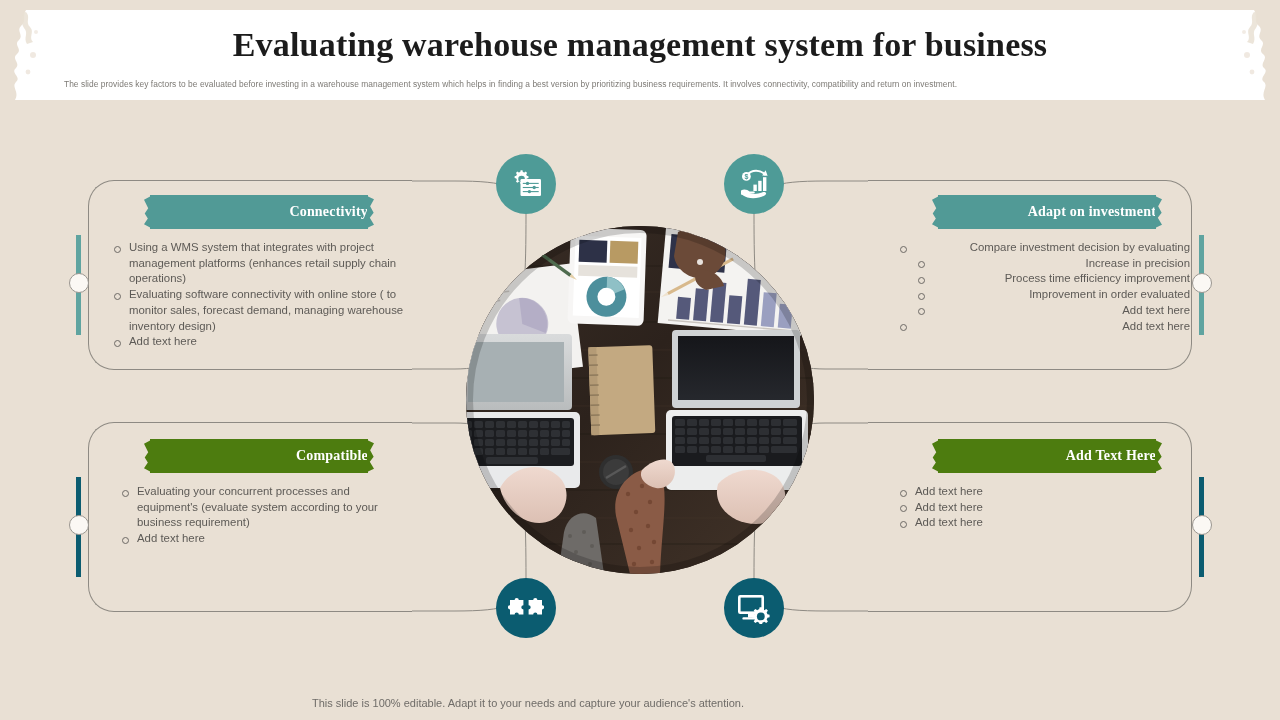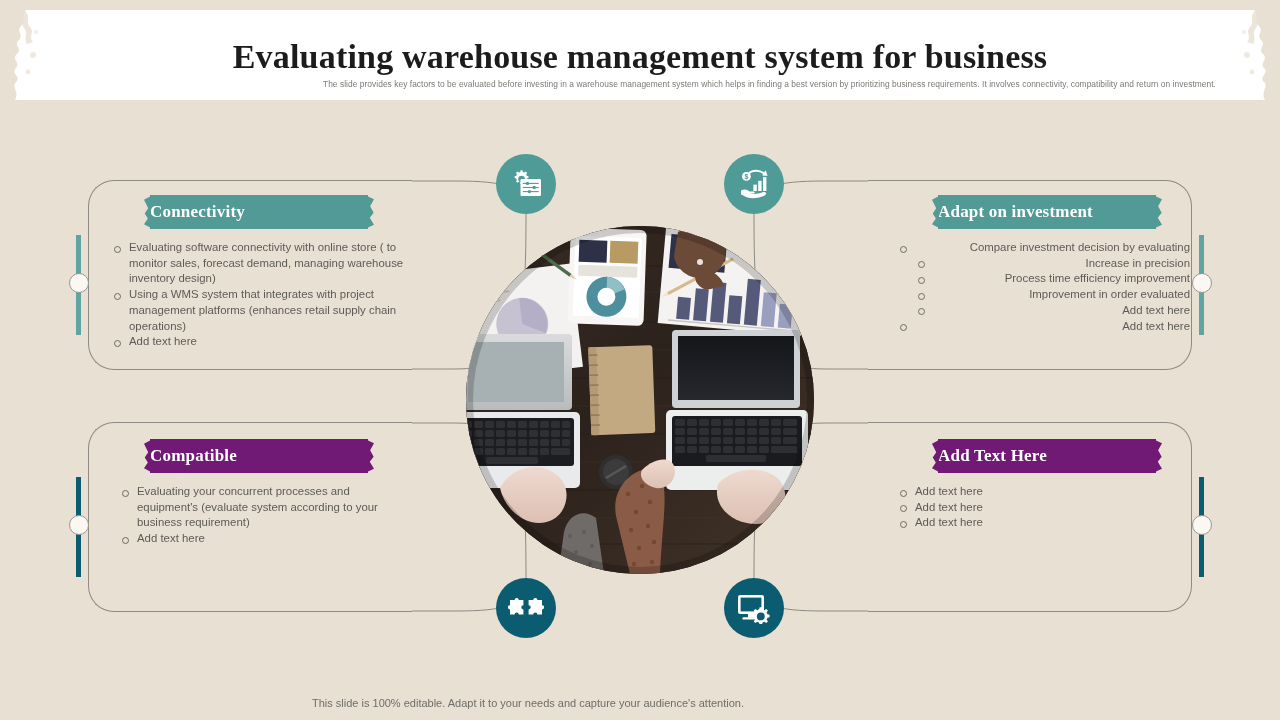--- a/index.html
+++ b/index.html
@@ -38,27 +38,26 @@
     left: 0; top: 26px;
     width: 1280px;
     text-align: center;
     font-family: "Liberation Serif", serif;
     font-size: 34px;
     font-weight: 700;
     color: #1c1c1c;
     letter-spacing: .2px;
     z-index: 8;
     white-space: nowrap;
-    margin-top: 12px;
   }
   .page-subtitle {
     position: absolute;
     left: 64px; top: 79px;
     width: 1152px;
-    text-align: right;
+    text-align: left;
     font-size: 8.4px;
     color: #7d7a75;
     letter-spacing: .05px;
     z-index: 8;
     white-space: nowrap;
   }
 
   
   .card-outline {
     position: absolute;
@@ -74,44 +73,44 @@
   .card-br { left: 868px; top: 422px; width: 324px; height: 190px;
              border-radius: 0 26px 26px 0; border-left: none; }
 
   
   #arcs { position: absolute; left: 0; top: 0; width: 1280px; height: 720px; z-index: 1; }
 
   
   .banner {
     position: absolute;
     width: 218px; height: 34px;
-    display: flex; align-items: center; justify-content: flex-start;
+    display: flex; align-items: center; justify-content: flex-end;
     color: #ffffff;
     font-family: "Liberation Serif", serif;
     font-weight: 700;
-    font-size: 17px;
+    font-size: 14px;
     letter-spacing: .2px;
     z-index: 4;
     white-space: nowrap;
     box-shadow: 0 0 0 0 transparent;
   }
   .banner::before, .banner::after {
     content: "";
     position: absolute;
     top: 1px;
     width: 7px; height: 32px;
     background: inherit;
   }
   .banner::before { left: -6px;
     clip-path: polygon(0 12%, 100% 0, 100% 100%, 0 88%, 55% 70%, 10% 55%, 60% 38%); }
   .banner::after { right: -6px;
     clip-path: polygon(0 0, 100% 10%, 45% 32%, 95% 52%, 40% 68%, 100% 90%, 0 100%); }
 
   .banner-teal  { background: #519a96; }
-  .banner-dark  { background: #701a75; }
+  .banner-dark  { background: #4d7c0f; }
 
   .banner-tl { left: 150px; top: 195px; }
   .banner-tr { left: 938px; top: 195px; }
   .banner-bl { left: 150px; top: 439px; }
   .banner-br { left: 938px; top: 439px; }
 
   
   .bullets {
     position: absolute;
     z-index: 4;
@@ -517,22 +516,22 @@
   </div>
   <div class="banner banner-dark banner-bl">
     <span>Compatible</span>
   </div>
   <div class="banner banner-dark banner-br">
     <span>Add Text Here</span>
   </div>
 
   <div class="bullets bul-tl">
     <ul>
+      <li>Using a WMS system that integrates  with project  management  platforms  (enhances retail supply chain  operations)</li>
       <li>Evaluating  software  connectivity  with  online store ( to monitor  sales, forecast  demand, managing  warehouse  inventory  design)</li>
-      <li>Using a WMS system that integrates  with project  management  platforms  (enhances retail supply chain  operations)</li>
       <li>Add text here</li>
     </ul>
   </div>
 
   <div class="bullets bul-tr">
     <ul>
       <li>Compare  investment  decision by evaluating</li>
       <ul>
         <li>Increase  in precision</li>
         <li>Process time efficiency  improvement</li>

